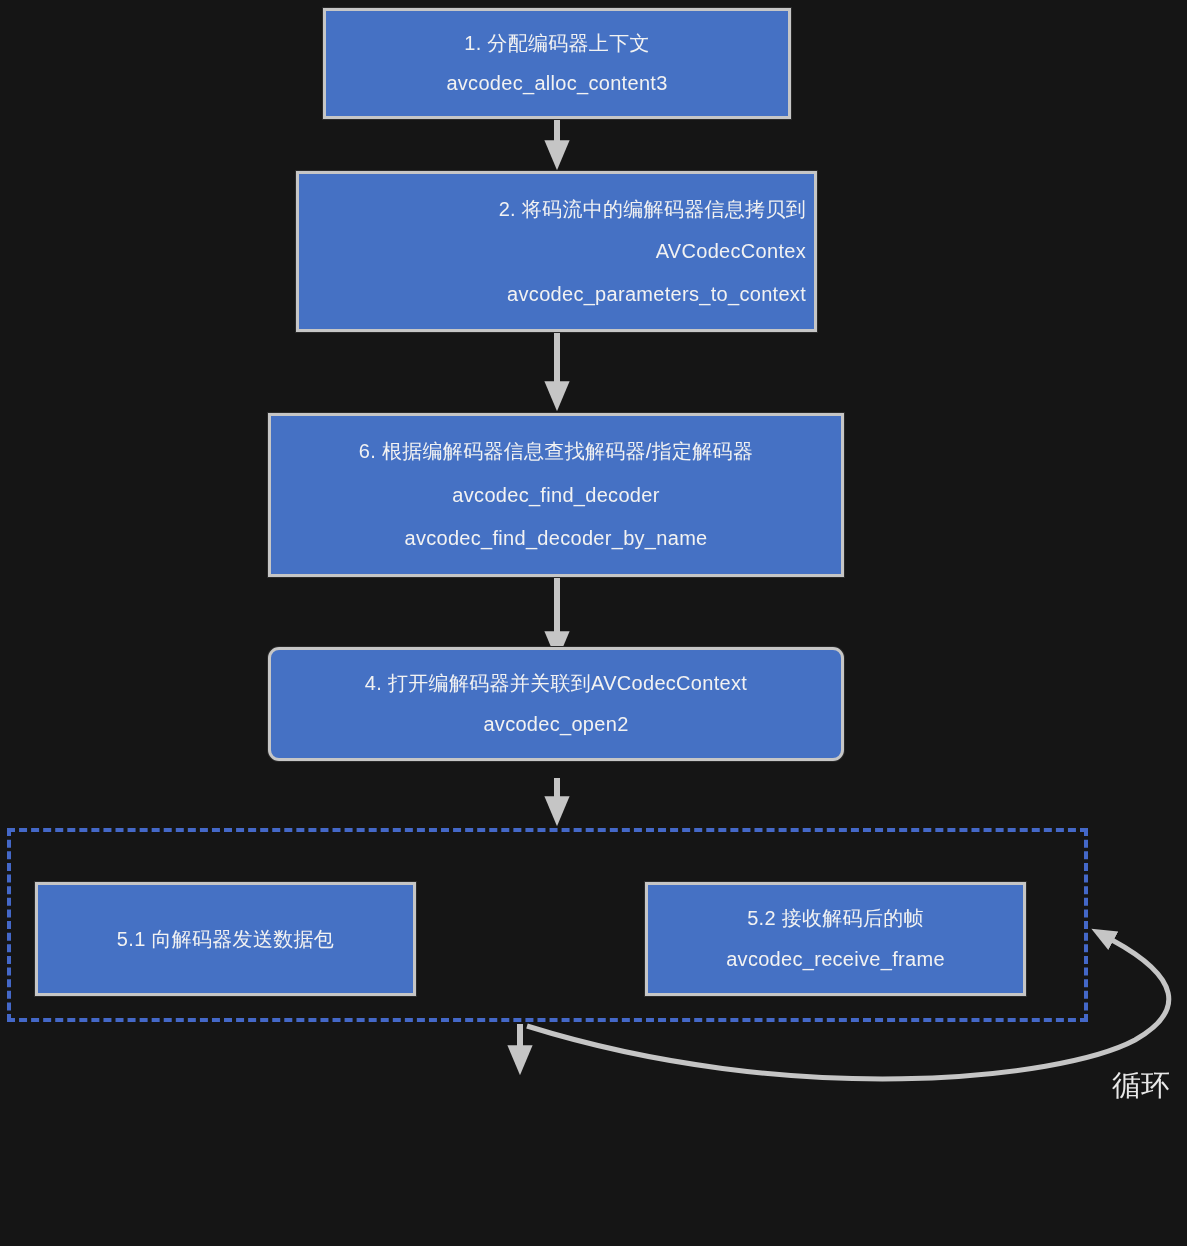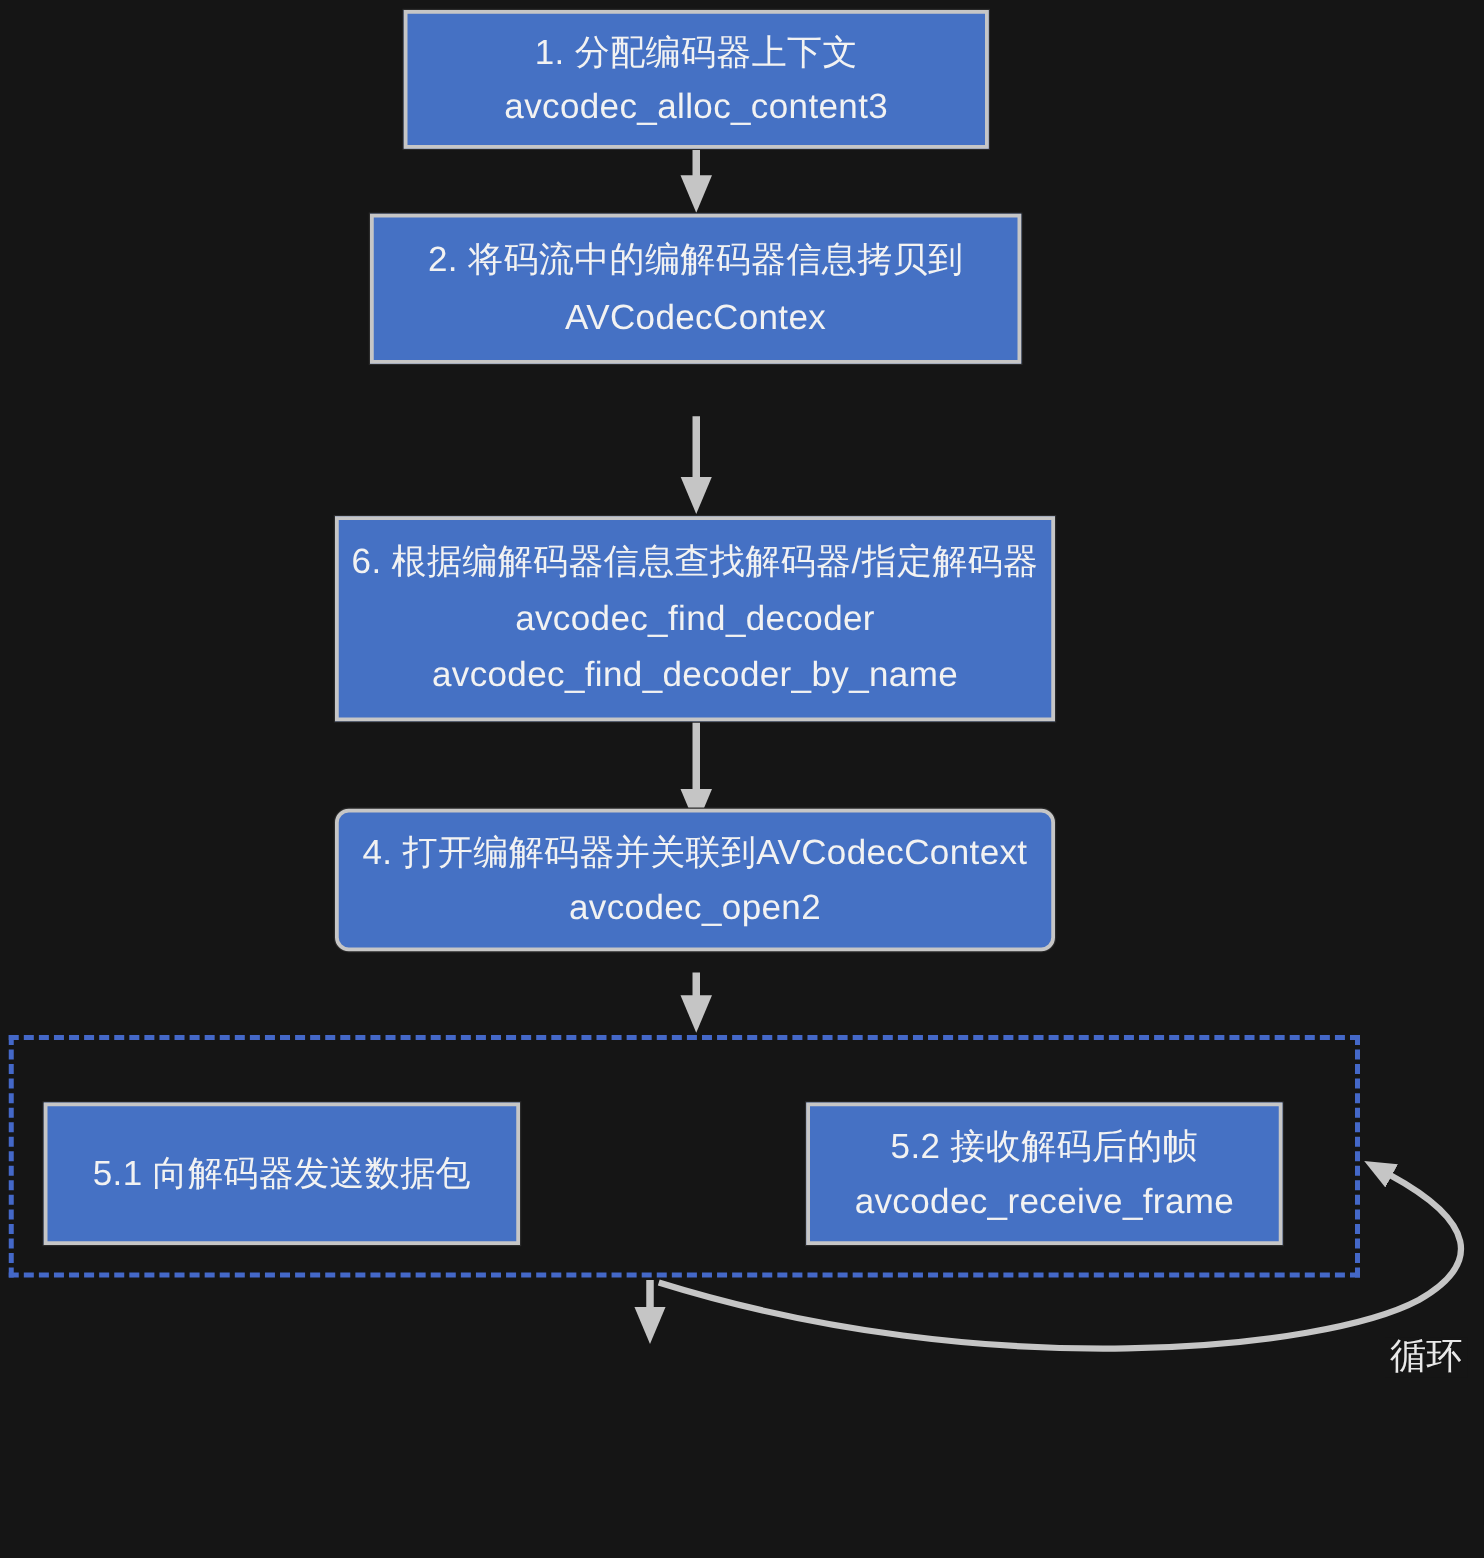--- a/index.html
+++ b/index.html
@@ -29,21 +29,21 @@
     color: #f2f2f2;
     display: flex;
     flex-direction: column;
     justify-content: space-evenly;
     align-items: center;
     text-align: center;
     padding: 4px 8px;
     box-shadow: 0 0 0 1px #2a2a2a;
   }
   .node .line {
-    font-size: 28px;
+    font-size: 20px;
     line-height: 1.15;
     white-space: nowrap;
     letter-spacing: 0.3px;
   }
   .loop-region {
     position: absolute;
     box-sizing: border-box;
     border: 4px dashed #4468c8;
     background: transparent;
   }
@@ -81,23 +81,24 @@
     <path d="M527,1026 C790,1108 1060,1080 1135,1040 C1186,1011 1180,977 1112,940" fill="none" stroke="#c5c5c5" stroke-width="5" marker-end="url(#arrowhead)"></path>
   </svg>
 
   <div class="loop-region" style="left:7px; top:828px; width:1081px; height:194px;"></div>
 
   <div class="node" style="left:323px; top:8px; width:468px; height:111px;">
     <div class="line">1. 分配编码器上下文</div>
     <div class="line">avcodec_alloc_content3</div>
   </div>
 
-  <div class="node" style="left:296px; top:171px; width:521px; height:120px;">
+  <div class="node" style="left:296px; top:171px; width:521px; height:161px;align-items:flex-end;">
     <div class="line">2. 将码流中的编解码器信息拷贝到</div>
     <div class="line">AVCodecContex</div>
+    <div class="line">avcodec_parameters_to_context</div>
   </div>
 
   <div class="node" style="left:268px; top:413px; width:576px; height:164px;">
     <div class="line">6. 根据编解码器信息查找解码器/指定解码器</div>
     <div class="line">avcodec_find_decoder</div>
     <div class="line">avcodec_find_decoder_by_name</div>
   </div>
 
   <div class="node" style="left:268px; top:647px; width:576px; height:114px;border-radius:11px;">
     <div class="line">4. 打开编解码器并关联到AVCodecContext</div>

